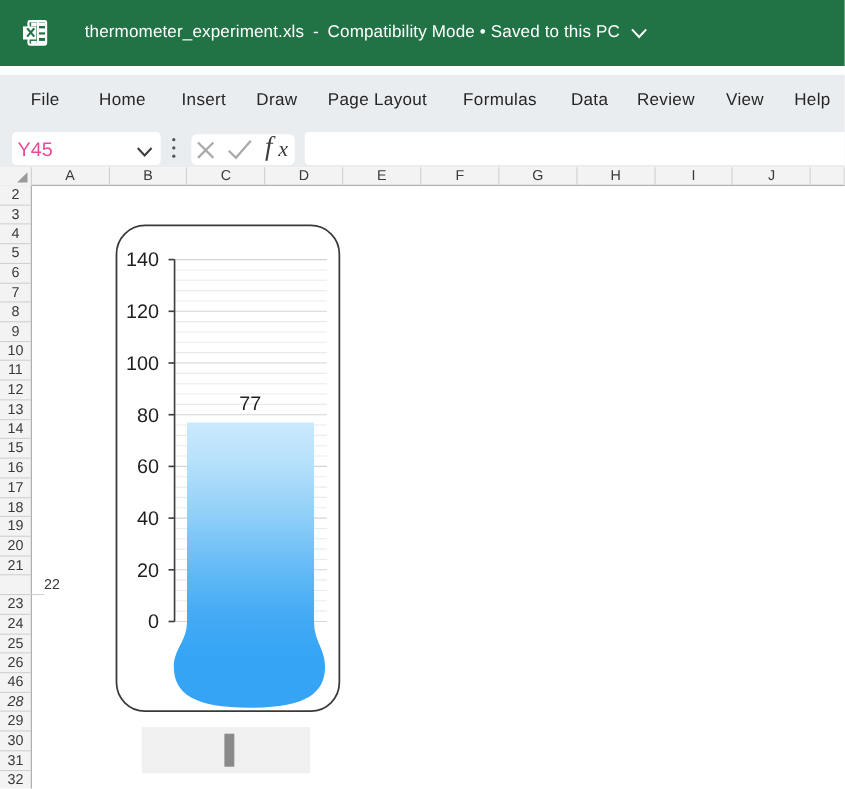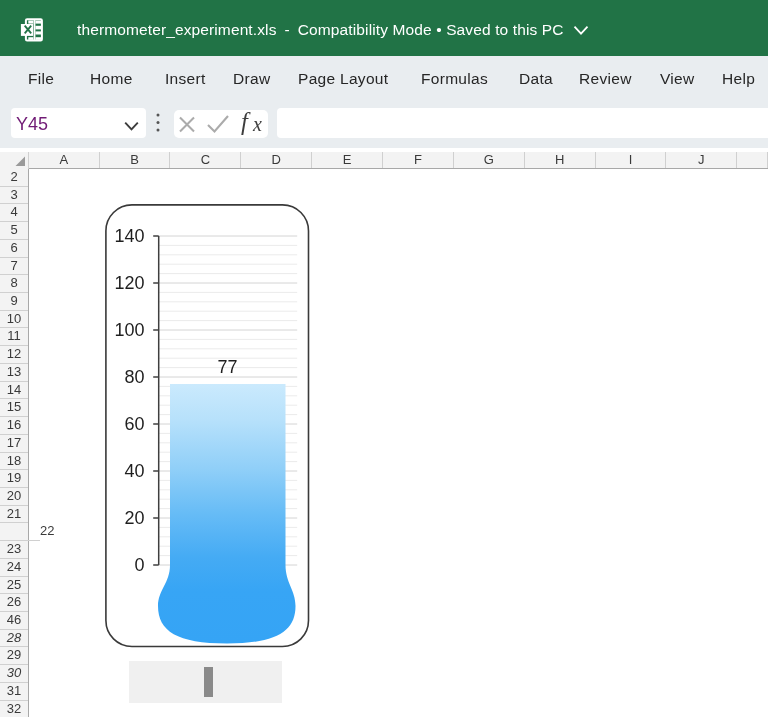--- a/index.html
+++ b/index.html
@@ -6,28 +6,28 @@
   html,body { width:768px; height:717px; overflow:hidden; background:#fff;
     font-family:"Liberation Sans", sans-serif; }
   #page { position:relative; width:768px; height:717px; }
 
   
   #titlebar { position:absolute; left:0; top:0; width:768px; height:60px; background:#217346; }
   #titletext { position:absolute; left:77px; top:0; height:60px; line-height:60px;
     color:#ffffff; font-size:15.5px; letter-spacing:0.12px; white-space:pre; }
 
   
-  #ribbon { position:absolute; left:0; top:56px; width:768px; height:92px; background:#e9edf0; }
+  #ribbon { position:absolute; left:0; top:68px; width:768px; height:92px; background:#e9edf0; }
   .menuitem { position:absolute; top:14px; font-size:15.5px; letter-spacing:0.3px; color:#262626; }
 
   
   #namebox { position:absolute; left:11px; top:52px; width:135px; height:30px;
     background:#fff; border-radius:4px; }
   #nameboxtext { position:absolute; left:5px; top:0; height:39px; line-height:33px;
-    font-size:18px; color:#701a75; }
+    font-size:18px; color:#ec4899; }
   #formulafield { position:absolute; left:277px; top:52px; width:491px; height:30px;
     background:#fff; border-radius:4px 0 0 4px; }
   #iconpanel { position:absolute; left:174px; top:53.8px; width:94px; height:28.3px;
     background:#fff; border-radius:5px; }
 
   
   #grid { position:absolute; left:0; top:152px; width:768px; height:565px; background:#fff; }
   #colheads { position:absolute; left:0; top:0; width:768px; height:17px; background:#f3f3f3;
     border-bottom:1px solid #a8a8a8; }
   .colcell { position:absolute; top:0; height:16px; border-right:1px solid #d0d0d0;
@@ -143,21 +143,21 @@
         <div class="rowcell" style="top: 318.96px;">20</div>
         <div class="rowcell" style="top: 336.68px;">21</div>
         <div class="rowcell" style="top: 354.4px; padding-left: 40px;">22</div>
         <div class="rowcell" style="top: 372.12px;">23</div>
         <div class="rowcell" style="top: 389.84px;">24</div>
         <div class="rowcell" style="top: 407.56px;">25</div>
         <div class="rowcell" style="top: 425.28px;">26</div>
         <div class="rowcell" style="top: 443px;">46</div>
         <div class="rowcell" style="top: 460.72px; font-style: italic;">28</div>
         <div class="rowcell" style="top: 478.44px;">29</div>
-        <div class="rowcell" style="top: 496.16px; font-style: italic;">30</div>
+        <div class="rowcell" style="top: 496.16px;">30</div>
         <div class="rowcell" style="top: 513.88px;">31</div>
         <div class="rowcell" style="top: 531.6px;">32</div>
       </div>
     <div id="corner">
       <svg width="29" height="17" viewBox="0 0 29 17" style="position:absolute;left:0;top:0;">
         <polygon points="25,4.5 25,14 15.5,14" fill="#9a9a9a"></polygon>
       </svg>
     </div>
 
     <svg id="chart" width="768" height="565" viewBox="0 152 768 565" style="position:absolute;left:0;top:0;">

